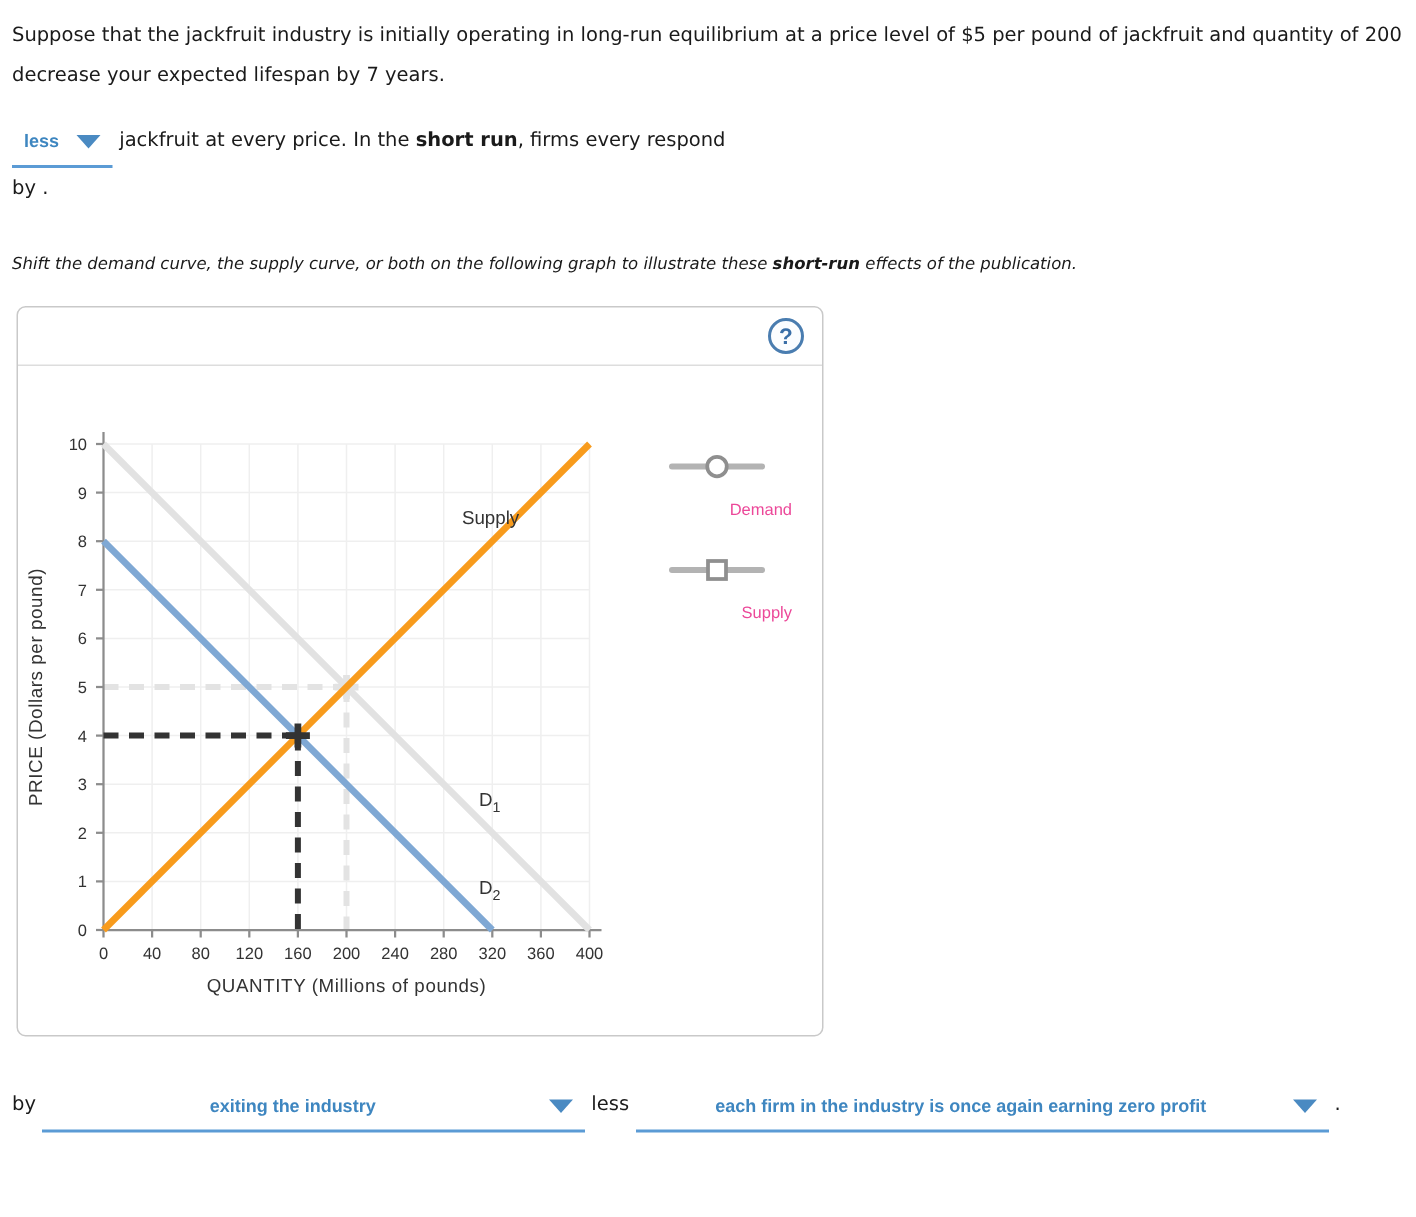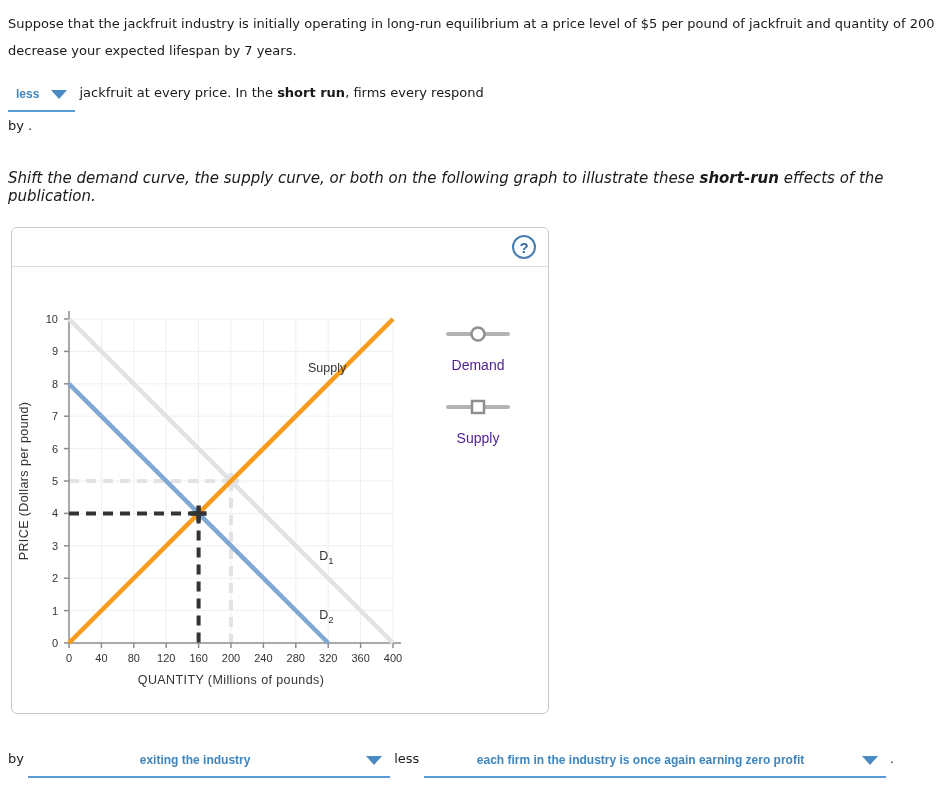--- a/index.html
+++ b/index.html
@@ -10,21 +10,21 @@
     font-size: 13px; color: #1a1a1a;
     padding: 10px 8px 0 8px;
     overflow: hidden;
   }
   .intro-line { line-height: 27px; }
   .sentence { line-height: 30px; margin: 0; }
   .short-run-block { margin-top: 14px; }
   .instruction {
     margin-top: 28px;
     font-style: italic;
-    font-size: 15px;
+    font-size: 11px;
     color: #1a1a1a;
   }
   b { font-weight: bold; margin-top: 39px; }
 
   
   .dd {
     display: inline-flex;
     align-items: center;
     border-bottom: 2px solid #5b9bd5;
     padding: 0 8px 1px 8px;
@@ -88,21 +88,21 @@
   .chart-svg .tick { font-size: 11px; }
   .chart-svg .axis-title { font-size: 12.5px; letter-spacing: 0.4px; }
   .chart-svg .curve-label { font-size: 12.5px; }
 
   .legend { width: 100px; margin-left: 18px; padding-top: 56px; }
   .legend-item { text-align: center; margin-bottom: 23px; cursor: pointer; }
   .legend-item svg { display: block; margin: 0 auto; }
   .legend-label {
     margin-top: 12px;
     font-family: "Liberation Sans", sans-serif;
-    font-size: 14px; color: #4c1d95;
+    font-size: 11px; color: #ec4899; text-align: right;
   }
 
   .long-run-block { margin-top: 30px; }
 </style>
 </head>
 <body>
 
 <div class="intro">
   <div class="intro-line">Suppose that the jackfruit industry is initially operating in long-run equilibrium at a price level of $5 per pound of jackfruit and quantity of 200</div>
   <div class="intro-line">decrease your expected lifespan by 7 years.</div>

